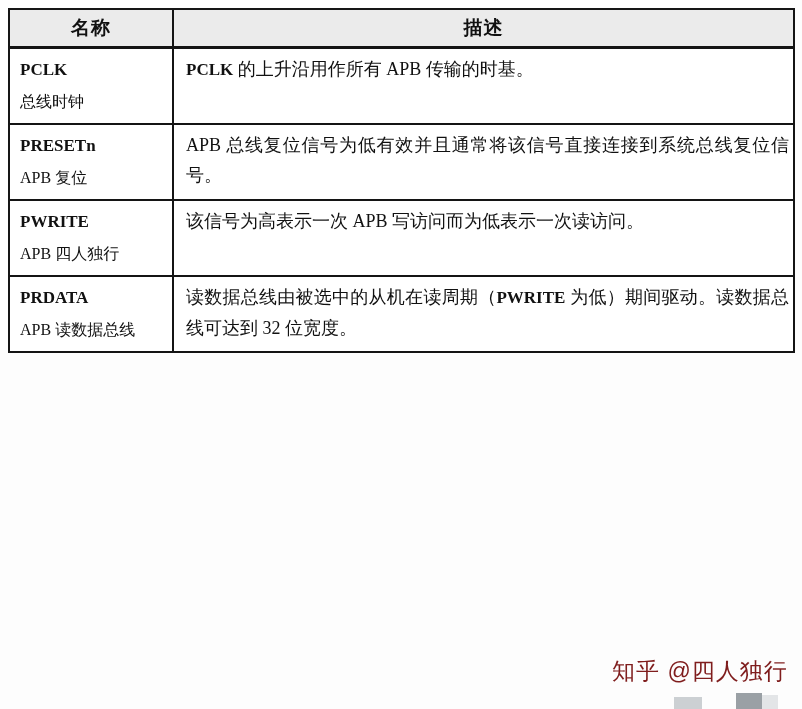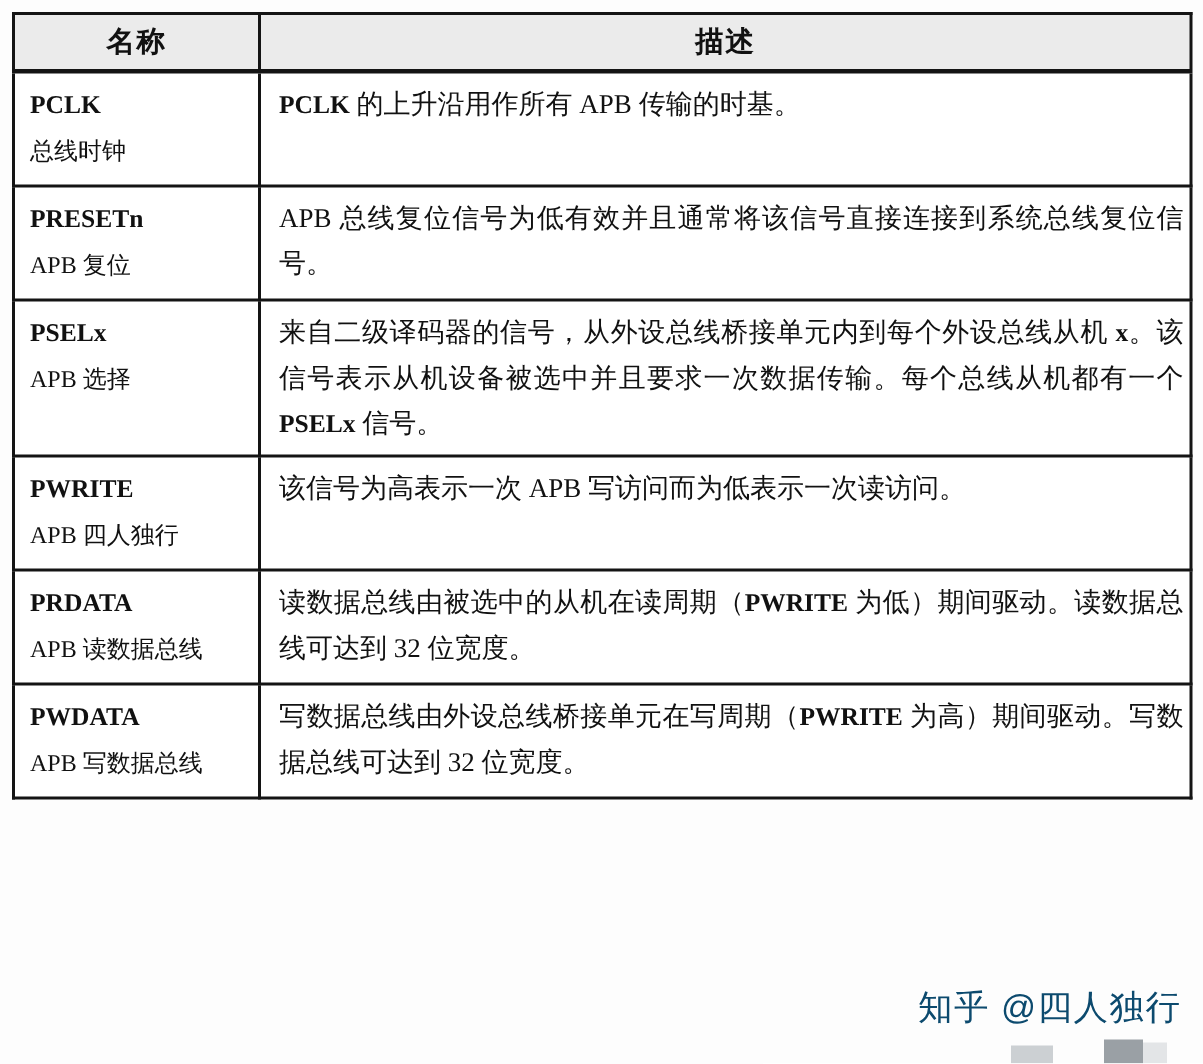--- a/index.html
+++ b/index.html
@@ -66,21 +66,21 @@
   .seg.bold {
     font-weight: bold;
     font-size: 17px;
   }
   .watermark {
     position: absolute;
     left: 612px;
     top: 656px;
     font-size: 23px;
     letter-spacing: 1px;
-    color: #0c4a6e;
+    color: #7f1d1d;
     font-family: "Liberation Sans", "DejaVu Sans", sans-serif;
     white-space: nowrap;
     pointer-events: none;
   }
   .artifact {
     position: absolute;
   }
   .artifact-light {
     left: 674px; top: 697px; width: 28px; height: 12px;
     background: #ccd0d3;
@@ -120,45 +120,31 @@
         </tr>
         <tr>
           <td class="cell-name">
             <div class="name-en">PRESETn</div>
             <div class="name-cn">APB 复位</div>
           </td>
           <td class="cell-desc"><span class="seg">APB 总线复位信号为低有效并且通常将该信号直接连接到系统总线复位信号。</span></td>
         </tr>
         <tr>
           <td class="cell-name">
-            <div class="name-en">PSELx</div>
-            <div class="name-cn">APB 选择</div>
-          </td>
-          <td class="cell-desc"><span class="seg">来自二级译码器的信号，从外设总线桥接单元内到每个外设总线从机 </span><span class="seg bold">x</span><span class="seg">。该信号表示从机设备被选中并且要求一次数据传输。每个总线从机都有一个 </span><span class="seg bold">PSELx</span><span class="seg"> 信号。</span></td>
-        </tr>
-        <tr>
-          <td class="cell-name">
             <div class="name-en">PWRITE</div>
             <div class="name-cn">APB 四人独行</div>
           </td>
           <td class="cell-desc"><span class="seg">该信号为高表示一次 APB 写访问而为低表示一次读访问。</span></td>
         </tr>
         <tr>
           <td class="cell-name">
             <div class="name-en">PRDATA</div>
             <div class="name-cn">APB 读数据总线</div>
           </td>
           <td class="cell-desc"><span class="seg">读数据总线由被选中的从机在读周期（</span><span class="seg bold">PWRITE</span><span class="seg"> 为低）期间驱动。读数据总线可达到 32 位宽度。</span></td>
-        </tr>
-        <tr>
-          <td class="cell-name">
-            <div class="name-en">PWDATA</div>
-            <div class="name-cn">APB 写数据总线</div>
-          </td>
-          <td class="cell-desc"><span class="seg">写数据总线由外设总线桥接单元在写周期（</span><span class="seg bold">PWRITE</span><span class="seg"> 为高）期间驱动。写数据总线可达到 32 位宽度。</span></td>
         </tr>
       </tbody>
   </table>
 
   <div class="watermark">知乎 @四人独行</div>
 
   <div class="artifact artifact-light"></div>
   <div class="artifact artifact-dark"></div>
   <div class="artifact artifact-pale"></div>
 

